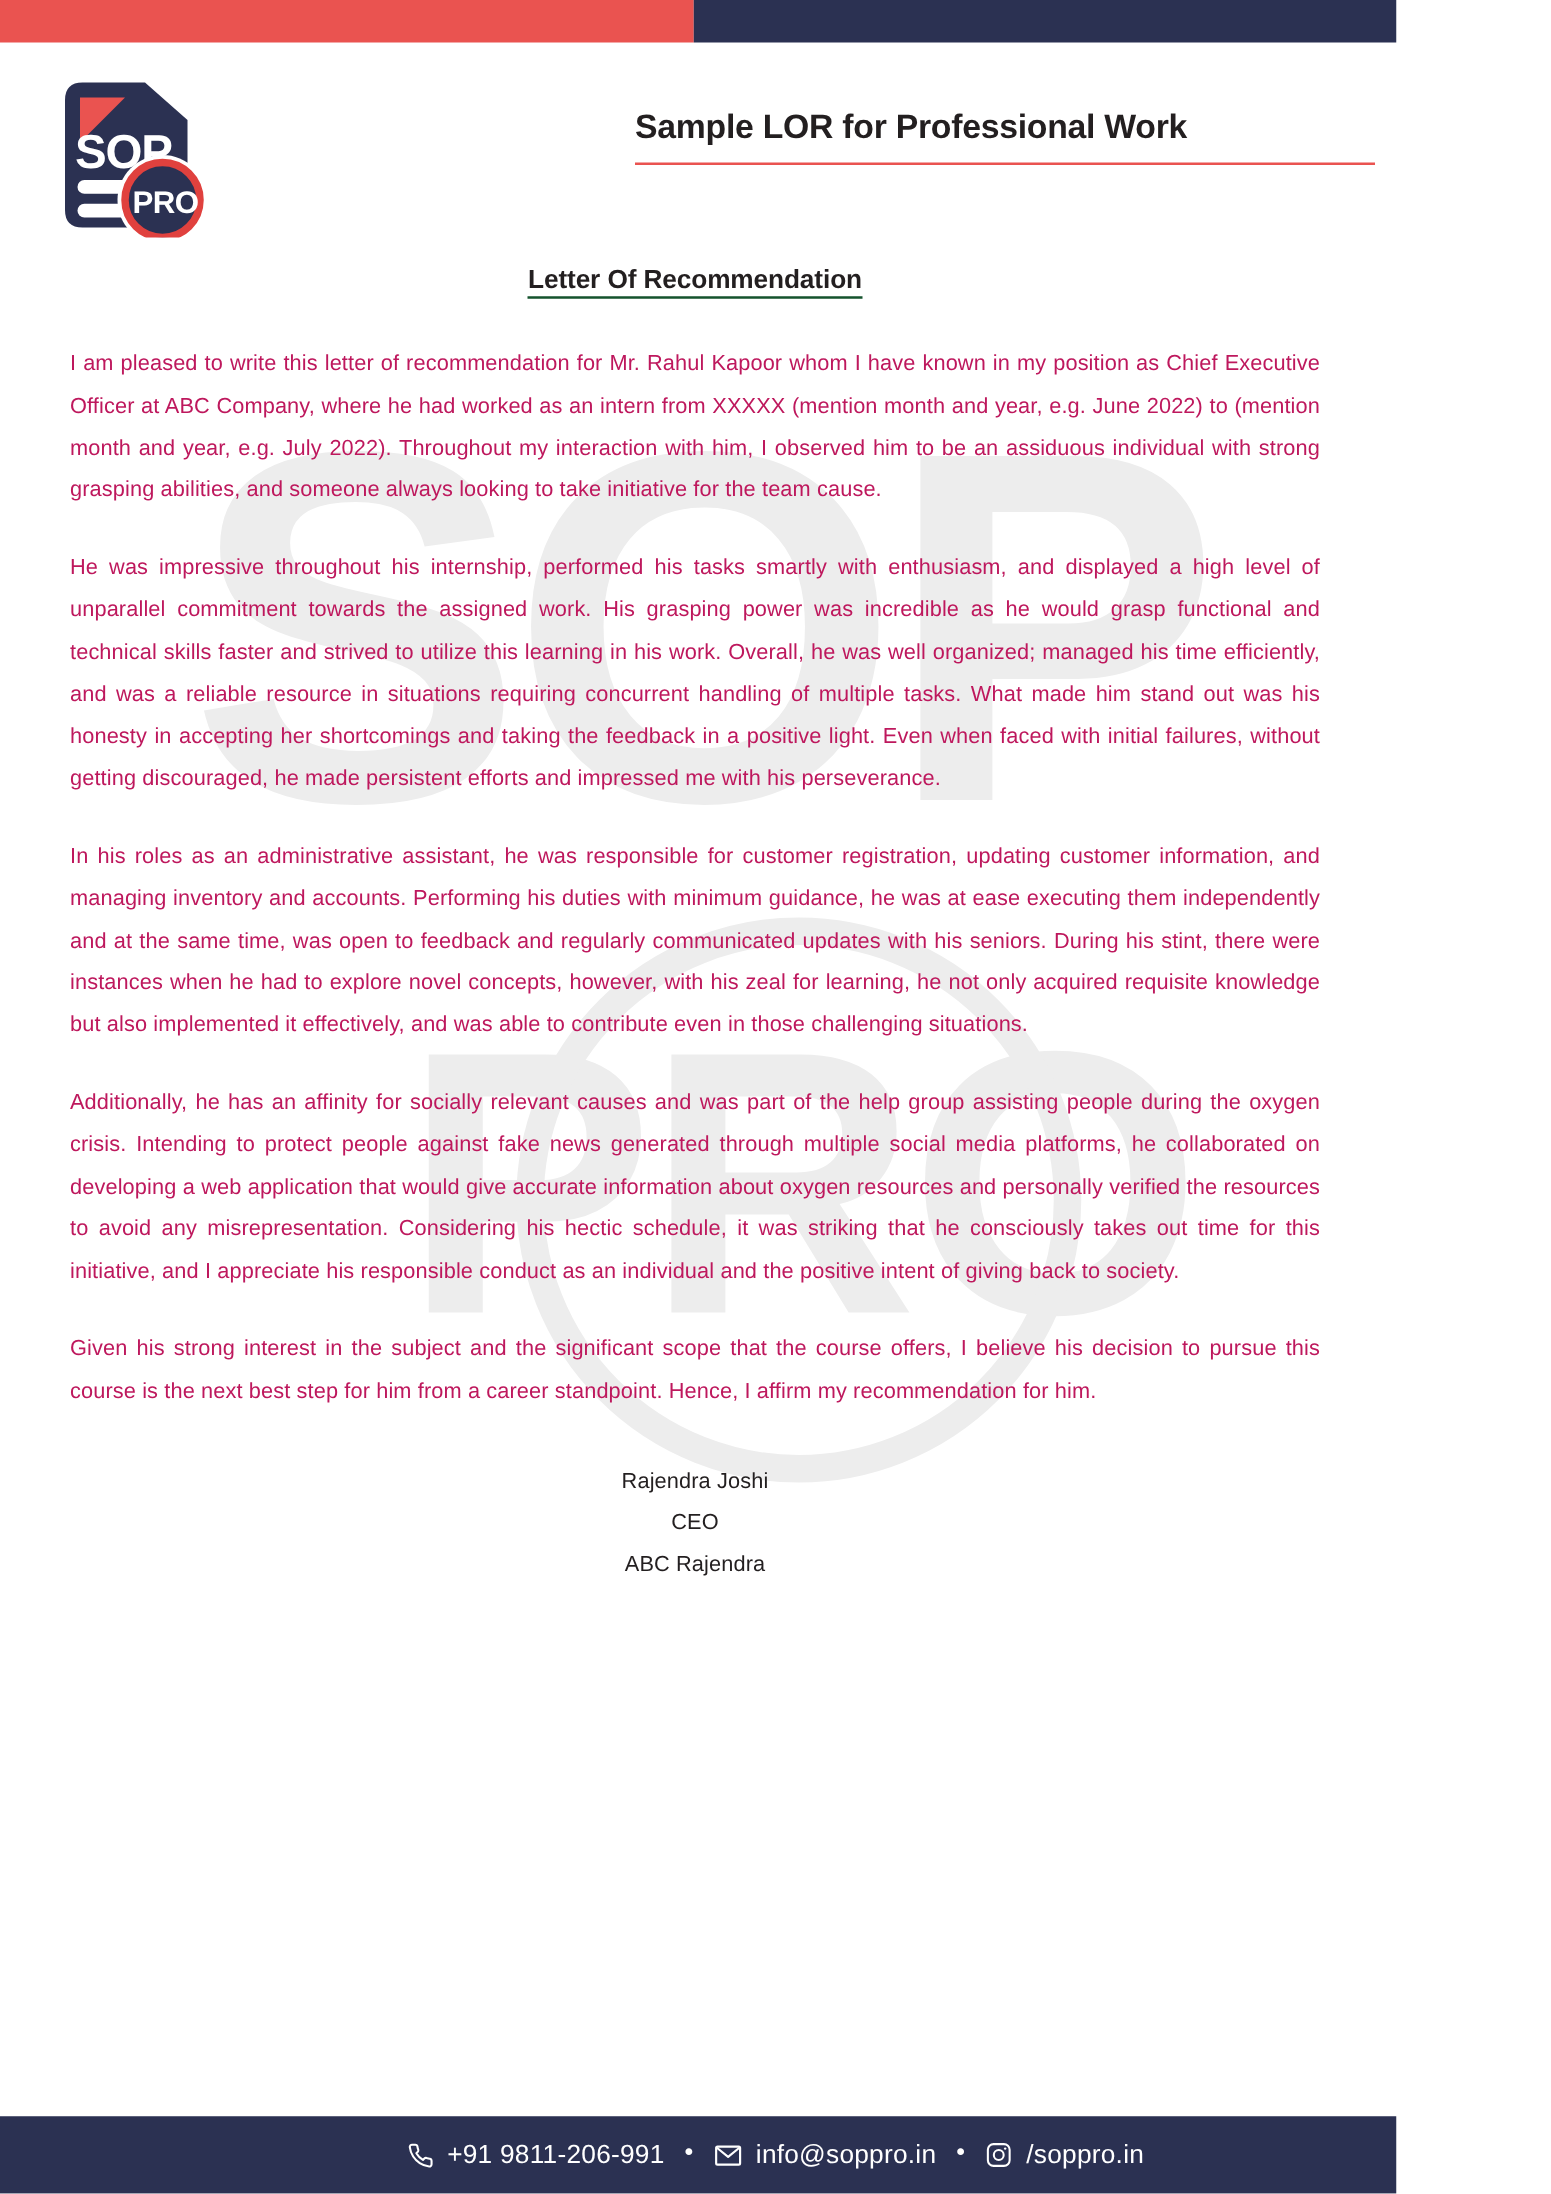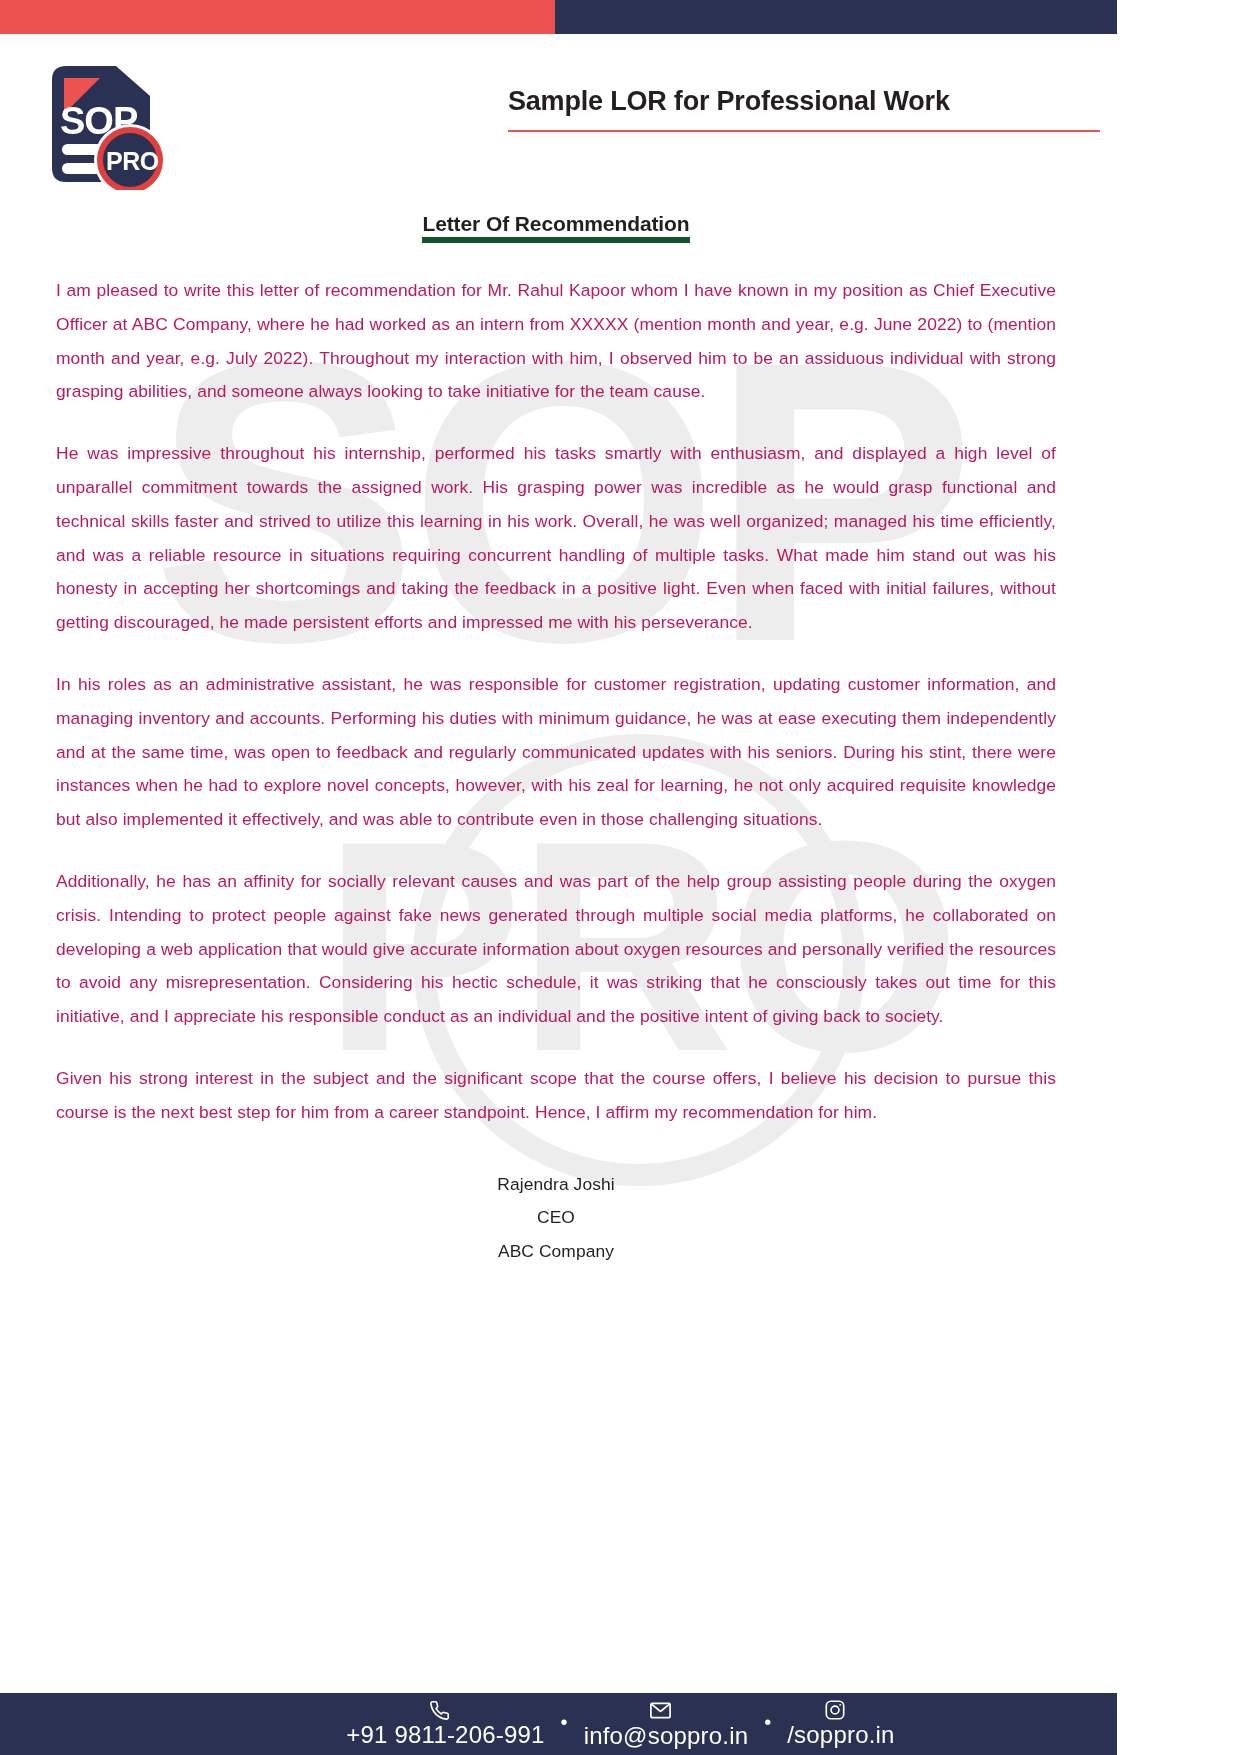--- a/index.html
+++ b/index.html
@@ -101,21 +101,21 @@
 
   .letter-heading {
     text-align: center;
     font-size: 21px;
     font-weight: bold;
     color: #231f20;
     letter-spacing: -0.1px;
     margin-bottom: 38px;
   }
   .letter-heading span {
-    border-bottom: 6px solid #14532d;
+    border-bottom: 2px solid #14532d;
     padding-bottom: 2px;
   }
 
   p.para {
     font-size: 17.4px;
     line-height: 33.8px;
     color: #be185d;
     text-align: justify;
     margin-bottom: 28px;
     letter-spacing: 0.1px;
@@ -140,23 +140,22 @@
     background: #2b3152;
     display: flex;
     align-items: center;
     justify-content: center;
     gap: 0;
   }
   .fitem {
     display: flex;
     align-items: center;
     color: #ffffff;
-    font-size: 24px;
+    font-size: 21px;
     letter-spacing: 0.2px;
-    flex-direction: column;
   }
   .fitem .ficon {
     display: inline-flex;
     align-items: center;
     justify-content: center;
     margin-right: 11px;
   }
   .fsep {
     color: #ffffff;
     font-size: 20px;
@@ -221,21 +220,21 @@
 
     <p class="para">I am pleased to write this letter of recommendation for Mr. Rahul Kapoor whom I have known in my position as Chief Executive Officer at ABC Company, where he had worked as an intern from XXXXX (mention month and year, e.g. June 2022) to (mention month and year, e.g. July 2022). Throughout my interaction with him, I observed him to be an assiduous individual with strong grasping abilities, and someone always looking to take initiative for the team cause.</p>
     <p class="para">He was impressive throughout his internship, performed his tasks smartly with enthusiasm, and displayed a high level of unparallel commitment towards the assigned work. His grasping power was incredible as he would grasp functional and technical skills faster and strived to utilize this learning in his work. Overall, he was well organized; managed his time efficiently, and was a reliable resource in situations requiring concurrent handling of multiple tasks. What made him stand out was his honesty in accepting her shortcomings and taking the feedback in a positive light. Even when faced with initial failures, without getting discouraged, he made persistent efforts and impressed me with his perseverance.</p>
     <p class="para">In his roles as an administrative assistant, he was responsible for customer registration, updating customer information, and managing inventory and accounts. Performing his duties with minimum guidance, he was at ease executing them independently and at the same time, was open to feedback and regularly communicated updates with his seniors. During his stint, there were instances when he had to explore novel concepts, however, with his zeal for learning, he not only acquired requisite knowledge but also implemented it effectively, and was able to contribute even in those challenging situations.</p>
     <p class="para">Additionally, he has an affinity for socially relevant causes and was part of the help group assisting people during the oxygen crisis. Intending to protect people against fake news generated through multiple social media platforms, he collaborated on developing a web application that would give accurate information about oxygen resources and personally verified the resources to avoid any misrepresentation. Considering his hectic schedule, it was striking that he consciously takes out time for this initiative, and I appreciate his responsible conduct as an individual and the positive intent of giving back to society.</p>
     <p class="para">Given his strong interest in the subject and the significant scope that the course offers, I believe his decision to pursue this course is the next best step for him from a career standpoint. Hence, I affirm my recommendation for him.</p>
 
     <div class="signature">
       <div>Rajendra Joshi</div>
       <div>CEO</div>
-      <div>ABC Company</div>
+      <div>ABC Rajendra</div>
     </div>
   </div>
 
   <div class="footer">
 
     <div class="fitem">
       <span class="ficon">
         <svg width="21" height="21" viewBox="0 0 24 24" fill="none" stroke="#ffffff" stroke-width="1.9" stroke-linecap="round" stroke-linejoin="round">
           <path d="M22 16.9v3a2 2 0 0 1-2.2 2 19.8 19.8 0 0 1-8.6-3.1 19.5 19.5 0 0 1-6-6A19.8 19.8 0 0 1 2.1 4.2 2 2 0 0 1 4.1 2h3a2 2 0 0 1 2 1.7c.1 1 .4 1.9.7 2.8a2 2 0 0 1-.5 2.1L8.1 9.9a16 16 0 0 0 6 6l1.3-1.3a2 2 0 0 1 2.1-.4c.9.3 1.8.6 2.8.7a2 2 0 0 1 1.7 2z"></path>
         </svg>

